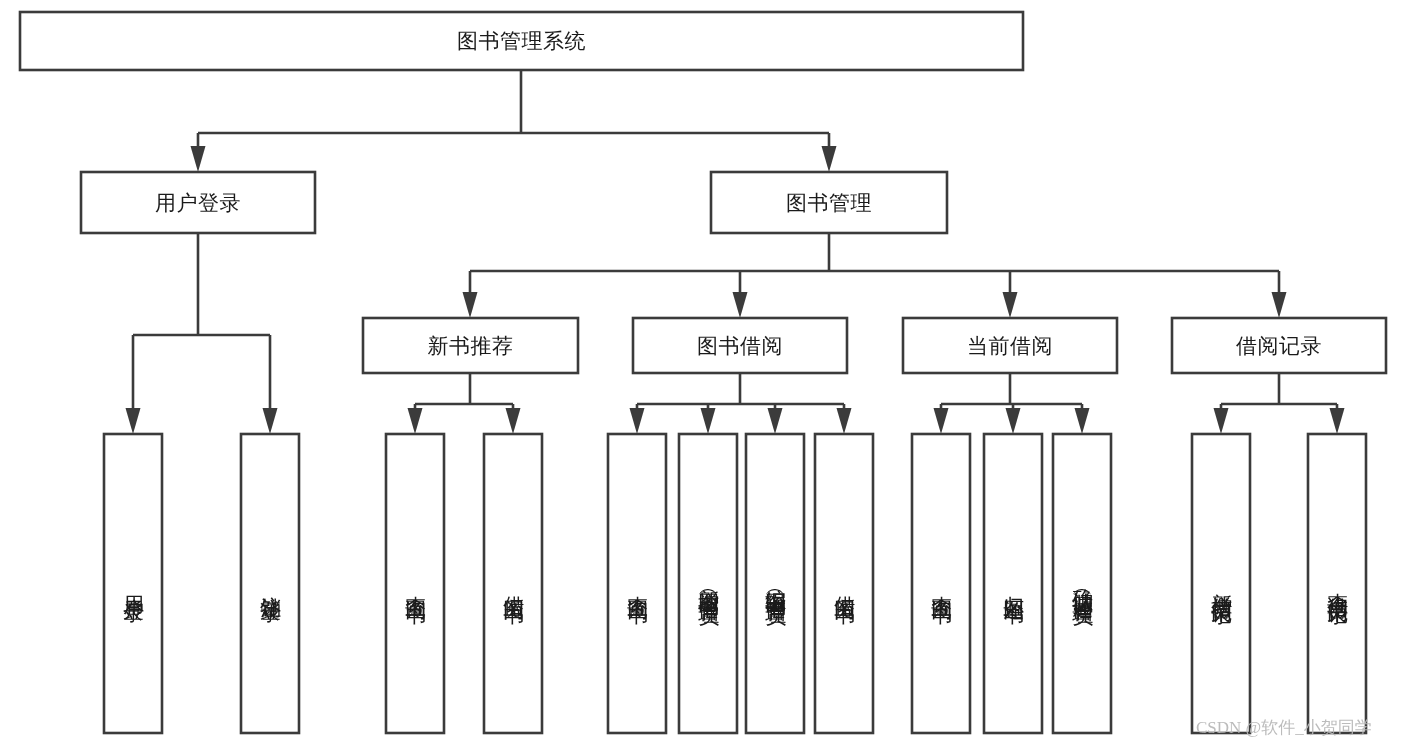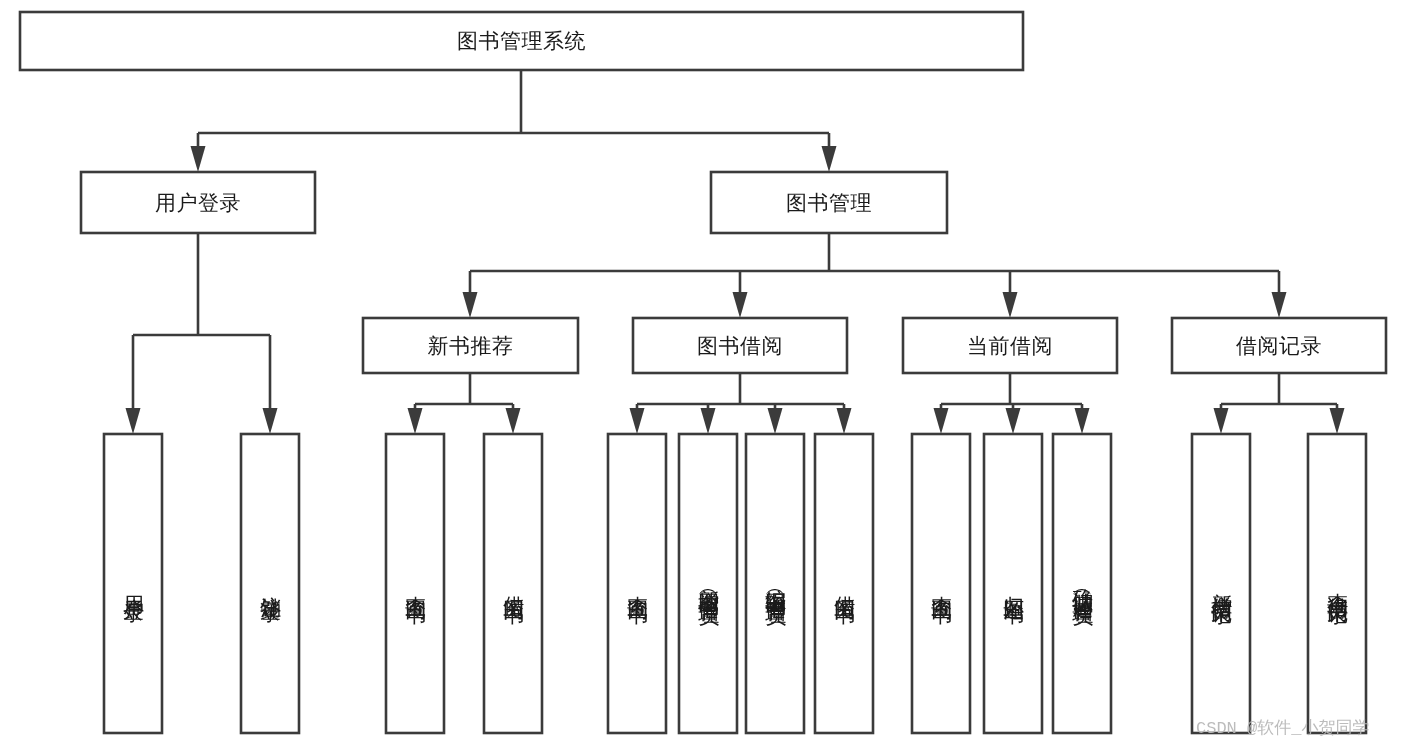--- a/index.html
+++ b/index.html
@@ -64,21 +64,21 @@
     font-family: "DejaVu Sans", "Liberation Sans", sans-serif;
     font-size: 21px;
     color: #1b1b1b;
     line-height: 1.12;
     letter-spacing: 2.5px;
     white-space: nowrap;
     text-align: center;
   }
   .watermark {
     position: absolute;
-    font-family: Liberation Mono, monospace;
+    font-family: Liberation Serif, serif;
     font-size: 17px;
     color: #b9b9b9;
     white-space: nowrap;
     pointer-events: none;
     opacity: 0.95;
   }
 </style>
 </head>
 <body>
 

